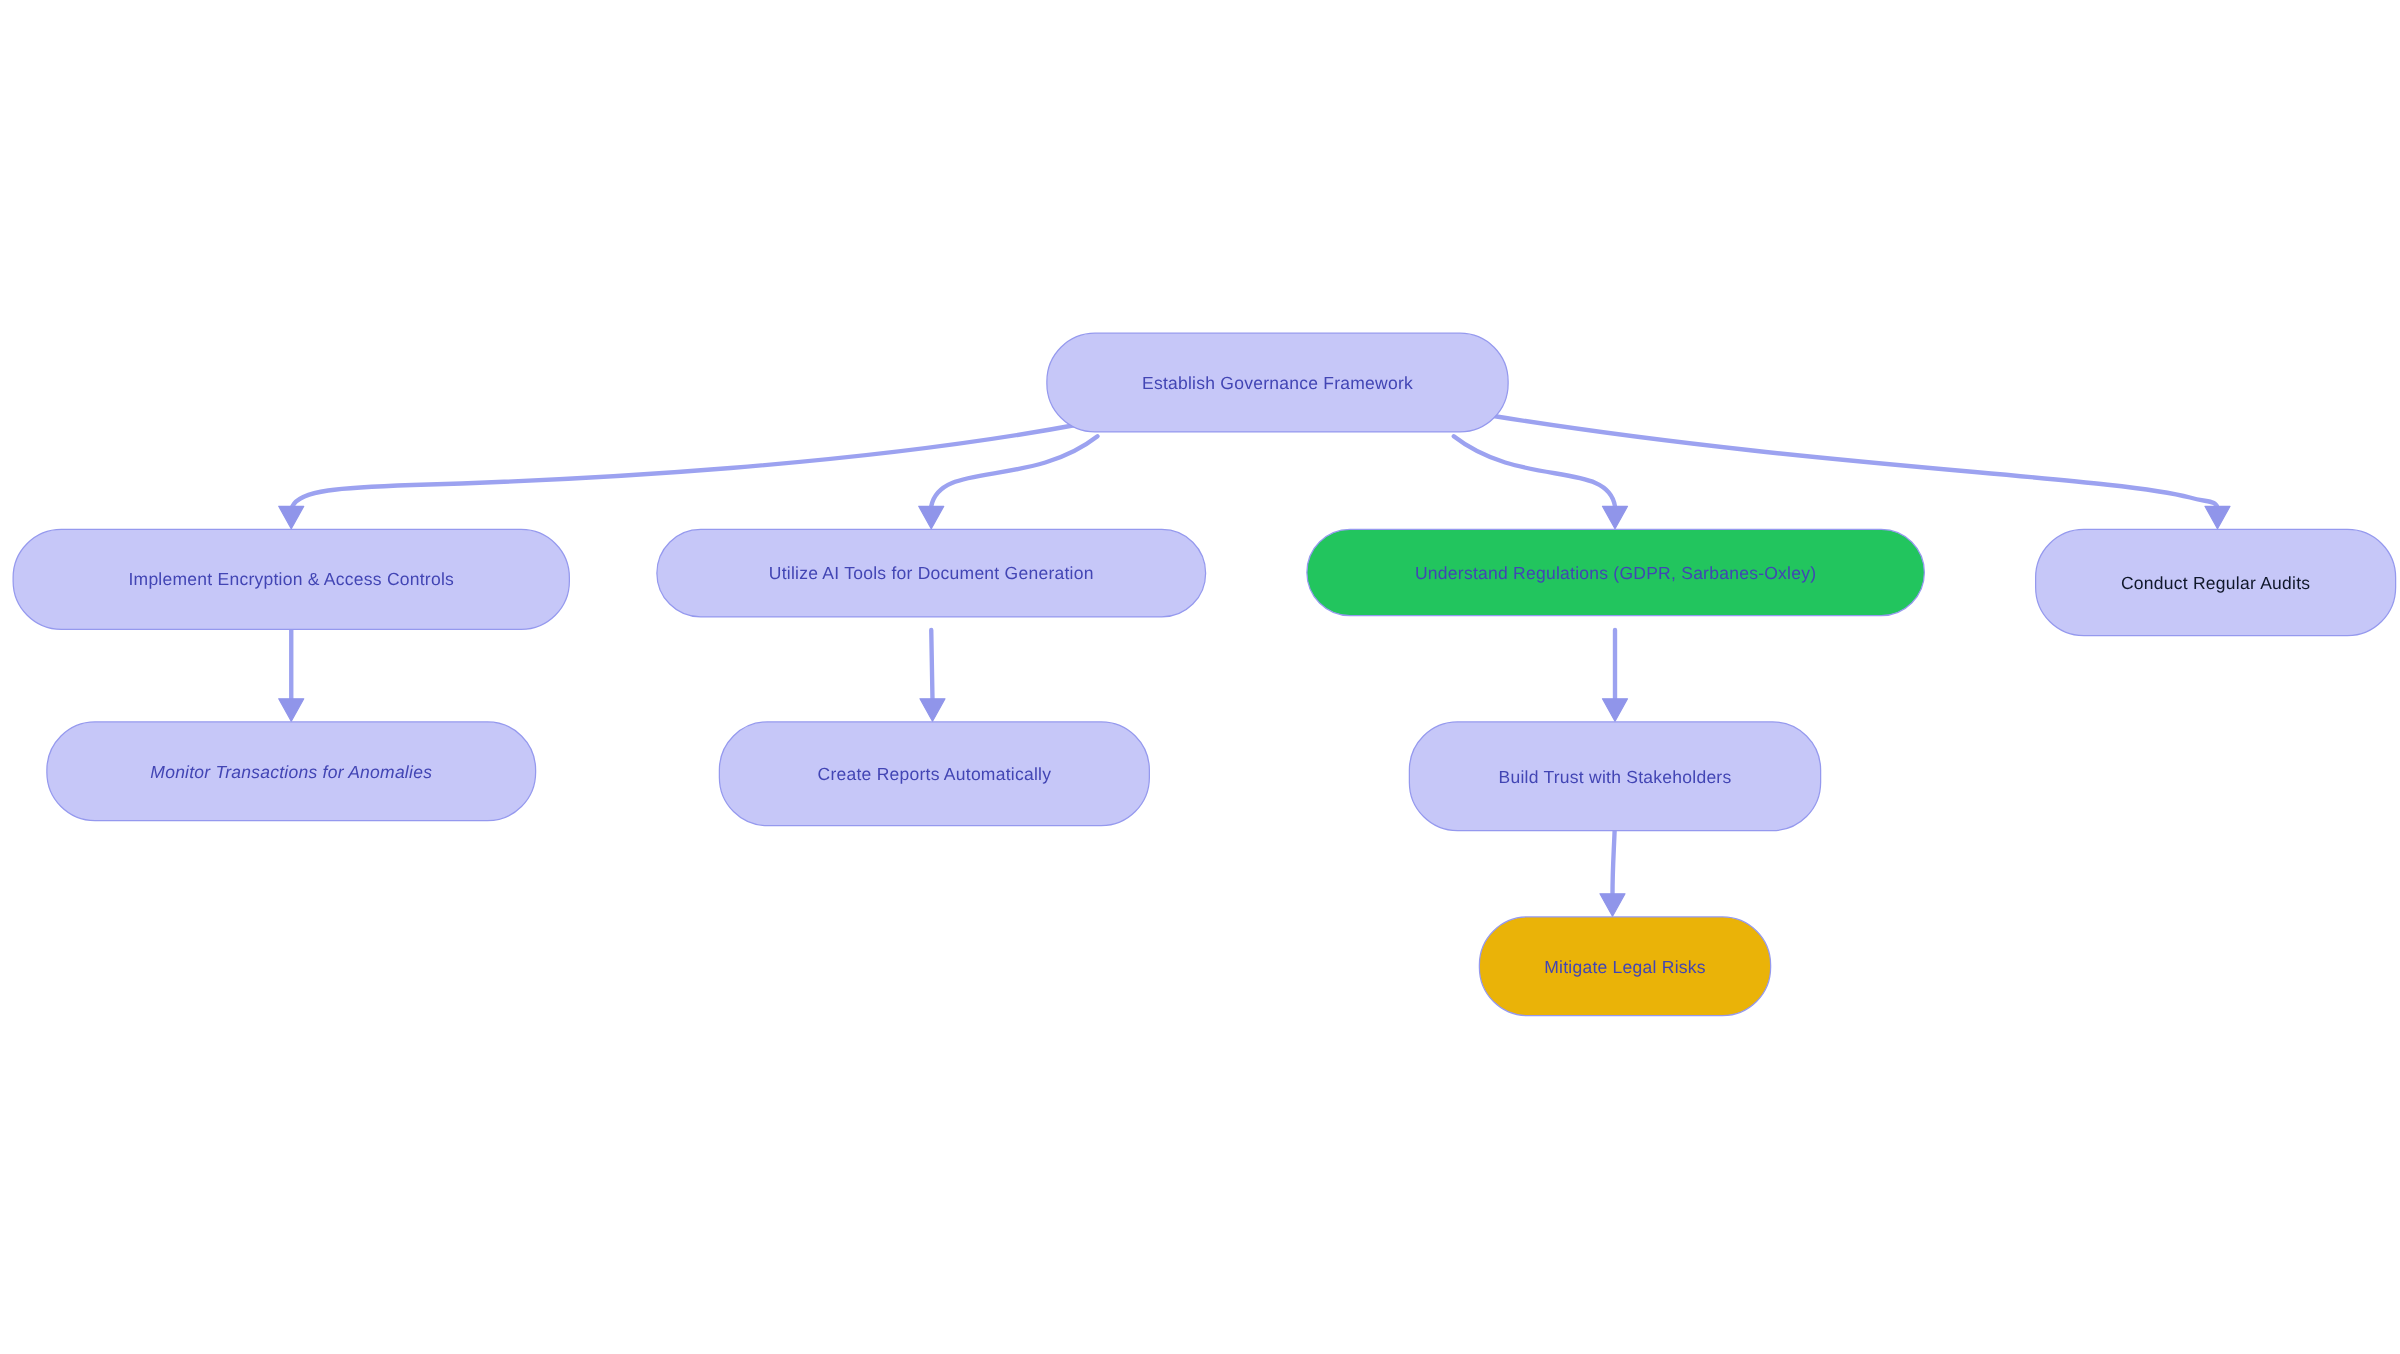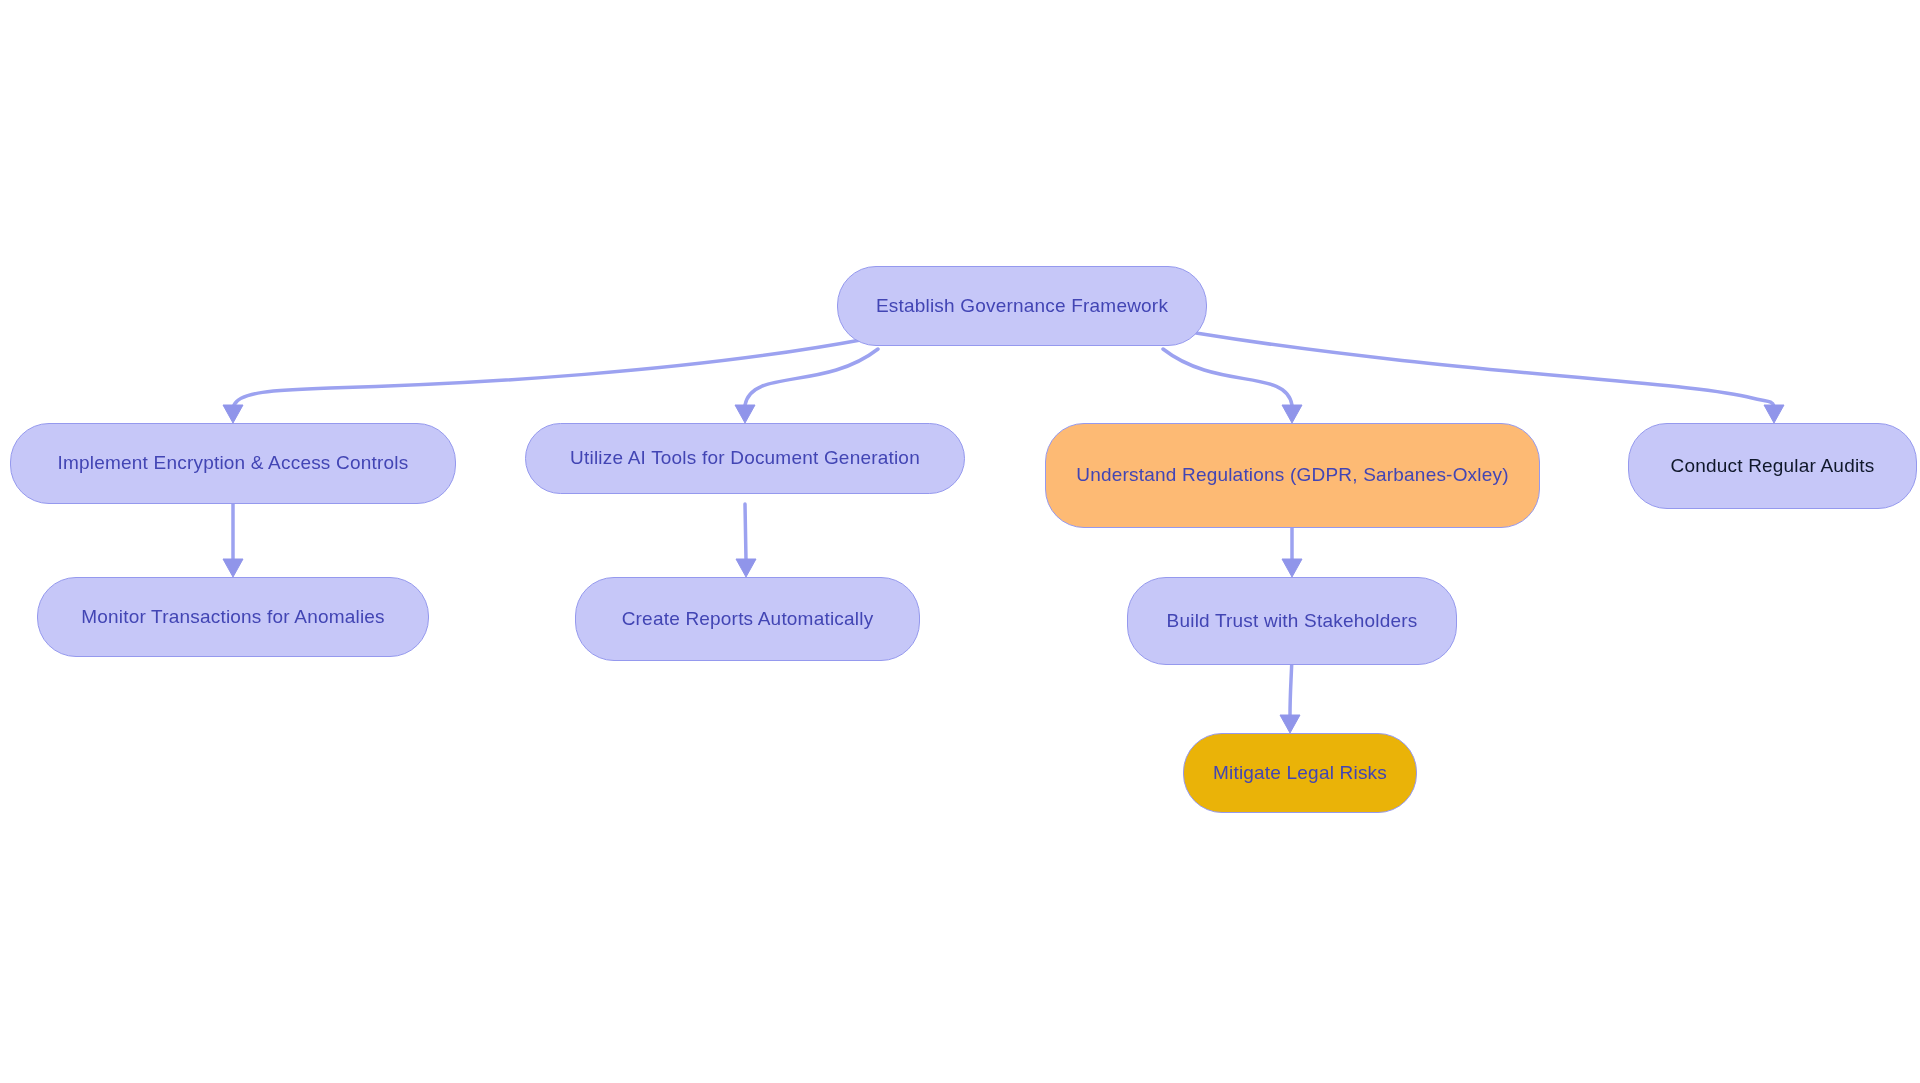--- a/index.html
+++ b/index.html
@@ -24,21 +24,21 @@
     display: block;
   }
   .node {
     position: absolute;
     box-sizing: border-box;
     border-radius: 39px;
     display: flex;
     align-items: center;
     justify-content: center;
     text-align: center;
-    font-size: 19px;
+    font-size: 14px;
     font-weight: 500;
     letter-spacing: 0.2px;
     line-height: 1.2;
     padding: 0 18px;
     white-space: nowrap;
   }
 </style>
 </head>
 <body>
 
@@ -64,27 +64,27 @@
   <div id="nodes-layer">
       <div class="node" style="left: 837px; top: 266px; width: 370px; height: 80px; background: rgb(198, 199, 248); border: 1.5px solid rgb(149, 153, 238); color: rgb(66, 69, 180);">
         <span>Establish Governance Framework</span>
       </div>
       <div class="node" style="left: 10px; top: 423px; width: 446px; height: 81px; background: rgb(198, 199, 248); border: 1.5px solid rgb(149, 153, 238); color: rgb(66, 69, 180);">
         <span>Implement Encryption &amp; Access Controls</span>
       </div>
       <div class="node" style="left: 525px; top: 423px; width: 440px; height: 71px; background: rgb(198, 199, 248); border: 1.5px solid rgb(149, 153, 238); color: rgb(66, 69, 180);">
         <span>Utilize AI Tools for Document Generation</span>
       </div>
-      <div class="node" style="left: 1045px; top: 423px; width: 495px; height: 105px; background: #fdba74; border: 1.5px solid rgb(149, 153, 238); color: rgb(66, 69, 180);">
+      <div class="node" style="left: 1045px; top: 423px; width: 495px; height: 70px; background: #22c55e; border: 1.5px solid rgb(149, 153, 238); color: rgb(66, 69, 180);">
         <span>Understand Regulations (GDPR, Sarbanes-Oxley)</span>
       </div>
       <div class="node" style="left: 1628px; top: 423px; width: 289px; height: 86px; background: rgb(198, 199, 248); border: 1.5px solid rgb(149, 153, 238); color: #0f172a;">
         <span>Conduct Regular Audits</span>
       </div>
-      <div class="node" style="left: 37px; top: 577px; width: 392px; height: 80px; background: rgb(198, 199, 248); border: 1.5px solid rgb(149, 153, 238); color: rgb(66, 69, 180);">
+      <div class="node" style="left: 37px; top: 577px; width: 392px; height: 80px; background: rgb(198, 199, 248); border: 1.5px solid rgb(149, 153, 238); color: rgb(66, 69, 180); font-style: italic;">
         <span>Monitor Transactions for Anomalies</span>
       </div>
       <div class="node" style="left: 575px; top: 577px; width: 345px; height: 84px; background: rgb(198, 199, 248); border: 1.5px solid rgb(149, 153, 238); color: rgb(66, 69, 180);">
         <span>Create Reports Automatically</span>
       </div>
       <div class="node" style="left: 1127px; top: 577px; width: 330px; height: 88px; background: rgb(198, 199, 248); border: 1.5px solid rgb(149, 153, 238); color: rgb(66, 69, 180); align-items: center;">
         <span>Build Trust with Stakeholders</span>
       </div>
       <div class="node" style="left: 1183px; top: 733px; width: 234px; height: 80px; background: #eab308; border: 1.5px solid rgb(149, 153, 238); color: rgb(66, 69, 180);">
         <span>Mitigate Legal Risks</span>

